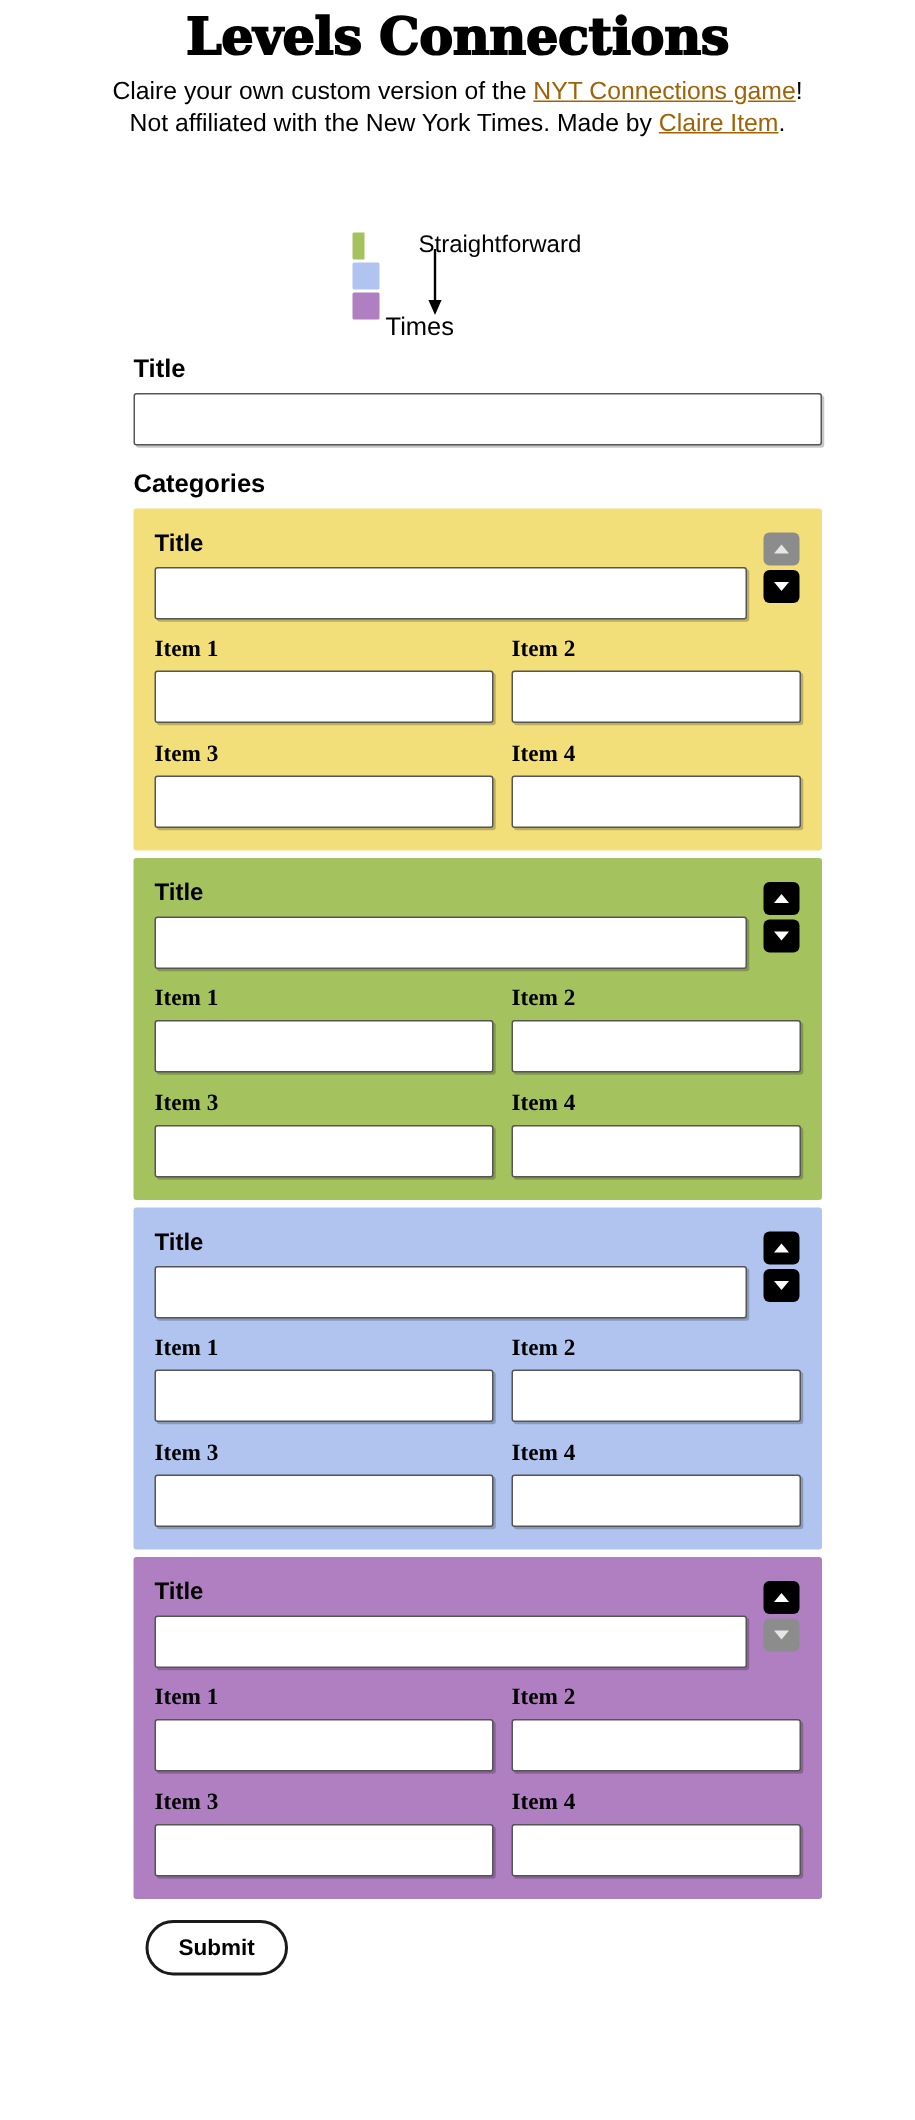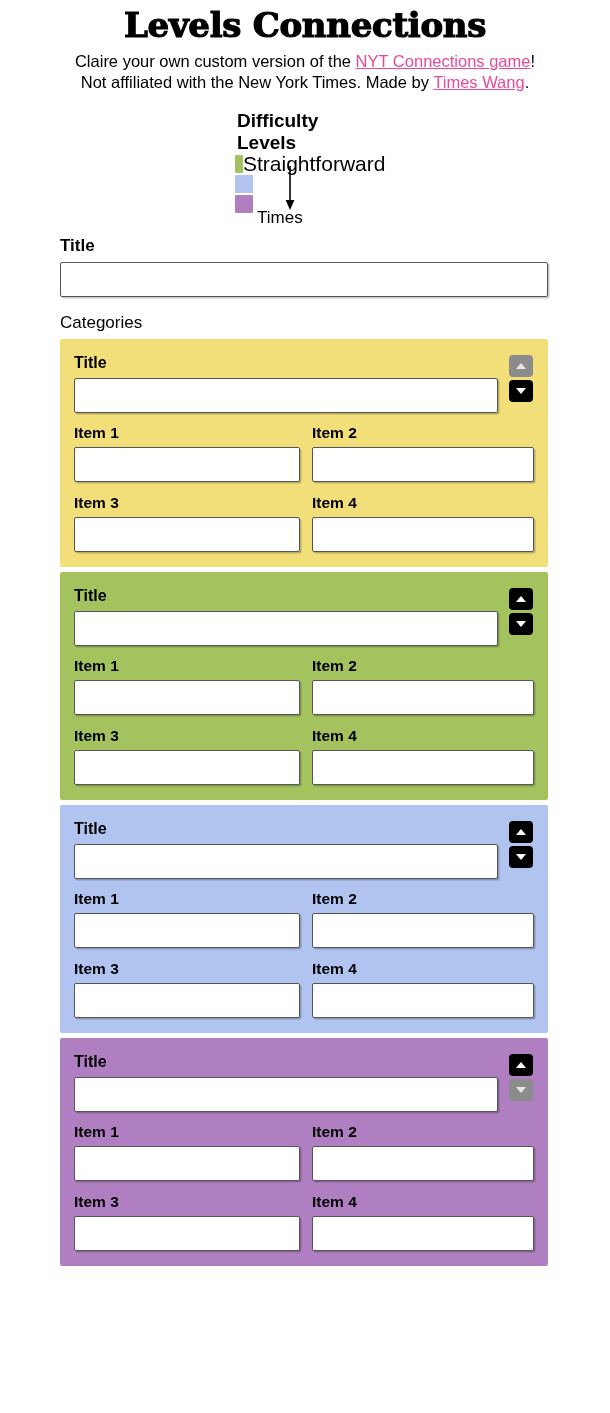--- a/index.html
+++ b/index.html
@@ -30,21 +30,21 @@
     -webkit-text-stroke: 1.2px #000;
   }
   .subtitle {
     text-align: center;
     font-size: 16.5px;
     line-height: 21px;
     margin: 9px 0 0 0;
     padding: 0 14px;
   }
   .subtitle a {
-    color: #ec4899;
+    color: #a16207;
     text-underline-offset: 1px;
   }
 
   
   .legend-wrap {
     margin-top: 17px;
     height: 122px;
     position: relative;
   }
   .legend-heading {
@@ -65,44 +65,45 @@
   .swatch {
     width: 18px;
     height: 18px;
     margin-bottom: 2px;
     border-radius: 1px;
   }
   .legend-easy {
     position: absolute;
     left: 243px;
     top: 44px;
-    font-size: 21px;
+    font-size: 16px;
     line-height: 20px;
     white-space: nowrap;
     background: #ffffff;
     padding-right: 3px;
+    padding-left: 36px;
   }
   .legend-hard {
     position: absolute;
     left: 257px;
     top: 98px;
     font-size: 17px;
     line-height: 20px;
     white-space: nowrap;
   }
   .legend-arrow {
     position: absolute;
     left: 283px;
     top: 56px;
     width: 14px;
     height: 44px;
   }
 
   
-  .form-area { padding: 0 62px 0 60px; }
+  .form-area { padding: 0 62px 0 60px; margin-left: 29px; }
 
   .field-label {
     font-size: 17px;
     font-weight: 700;
     line-height: 20px;
     margin: 0 0 6px 0;
   }
   .top-label { margin-top: 4px; }
 
   .text-input {
@@ -114,21 +115,21 @@
     border-radius: 2px;
     box-shadow: 1.5px 1.5px 0 rgba(0,0,0,0.22);
     font-family: "Liberation Sans", sans-serif;
     font-size: 14px;
     padding: 0 6px;
     outline: none;
   }
 
   .section-label {
     font-size: 17px;
-    font-weight: 400;
+    font-weight: 700;
     line-height: 20px;
     margin: 16px 0 6px 0;
   }
 
   
   .cards { display: block; }
   .card {
     position: relative;
     padding: 14px 14px 15px 14px;
     margin-bottom: 5px;
@@ -190,20 +191,21 @@
     row-gap: 0;
     margin-top: 11px;
   }
   .item-cell { min-width: 0; }
   .item-cell.row2 { margin-top: 12px; }
   .item-label {
     font-size: 15.5px;
     font-weight: 700;
     line-height: 18px;
     margin: 0 0 5px 0;
+    font-family: Liberation Serif, serif;
   }
 
   
   .submit-wrap { padding: 9px 0 0 8px; }
   .submit-btn {
     font-family: "Liberation Sans", sans-serif;
     font-size: 15px;
     font-weight: 700;
     color: #000000;
     background: #ffffff;
@@ -212,24 +214,23 @@
     padding: 9px 20px;
     cursor: pointer;
     line-height: 1;
   }
 </style>
 </head>
 <body>
 
 <h1 class="page-title">Levels Connections</h1>
 
-<p class="subtitle"><span>Claire your own custom version of the </span><a href="#">NYT Connections game</a><span>!</span><br><span>Not affiliated with the New York Times. Made by </span><a href="#">Times Wang</a><span>.</span></p>
+<p class="subtitle"><span>Claire your own custom version of the </span><a href="#">NYT Connections game</a><span>!</span><br><span>Not affiliated with the New York Times. Made by </span><a href="#">Claire Item</a><span>.</span></p>
 
 <div class="legend-wrap">
-  <div class="legend-heading">Difficulty Levels</div>
   <div class="legend-swatches">
       <div class="swatch" style="background: rgb(164, 195, 95);"></div>
       <div class="swatch" style="background: rgb(176, 196, 239);"></div>
       <div class="swatch" style="background: rgb(176, 127, 194);"></div>
     </div>
   <div class="legend-easy">Straightforward</div>
   <div class="legend-hard">Times</div>
   <svg class="legend-arrow" viewBox="0 0 14 44">
     <line x1="7" y1="0" x2="7" y2="36" stroke="#000" stroke-width="1.6"></line>
     <polygon points="7,44 2.6,34 11.4,34" fill="#000"></polygon>
@@ -375,13 +376,16 @@
             <input class="text-input" type="text" value="" style="">
           </div>
           <div class="item-cell row2">
             <div class="item-label">Item 4</div>
             <input class="text-input" type="text" value="" style="">
           </div>
         </div>
       </div>
     </div>
 
+  <div class="submit-wrap">
+    <button class="submit-btn">Submit</button>
+  </div>
 </div>
 
 </body></html>

